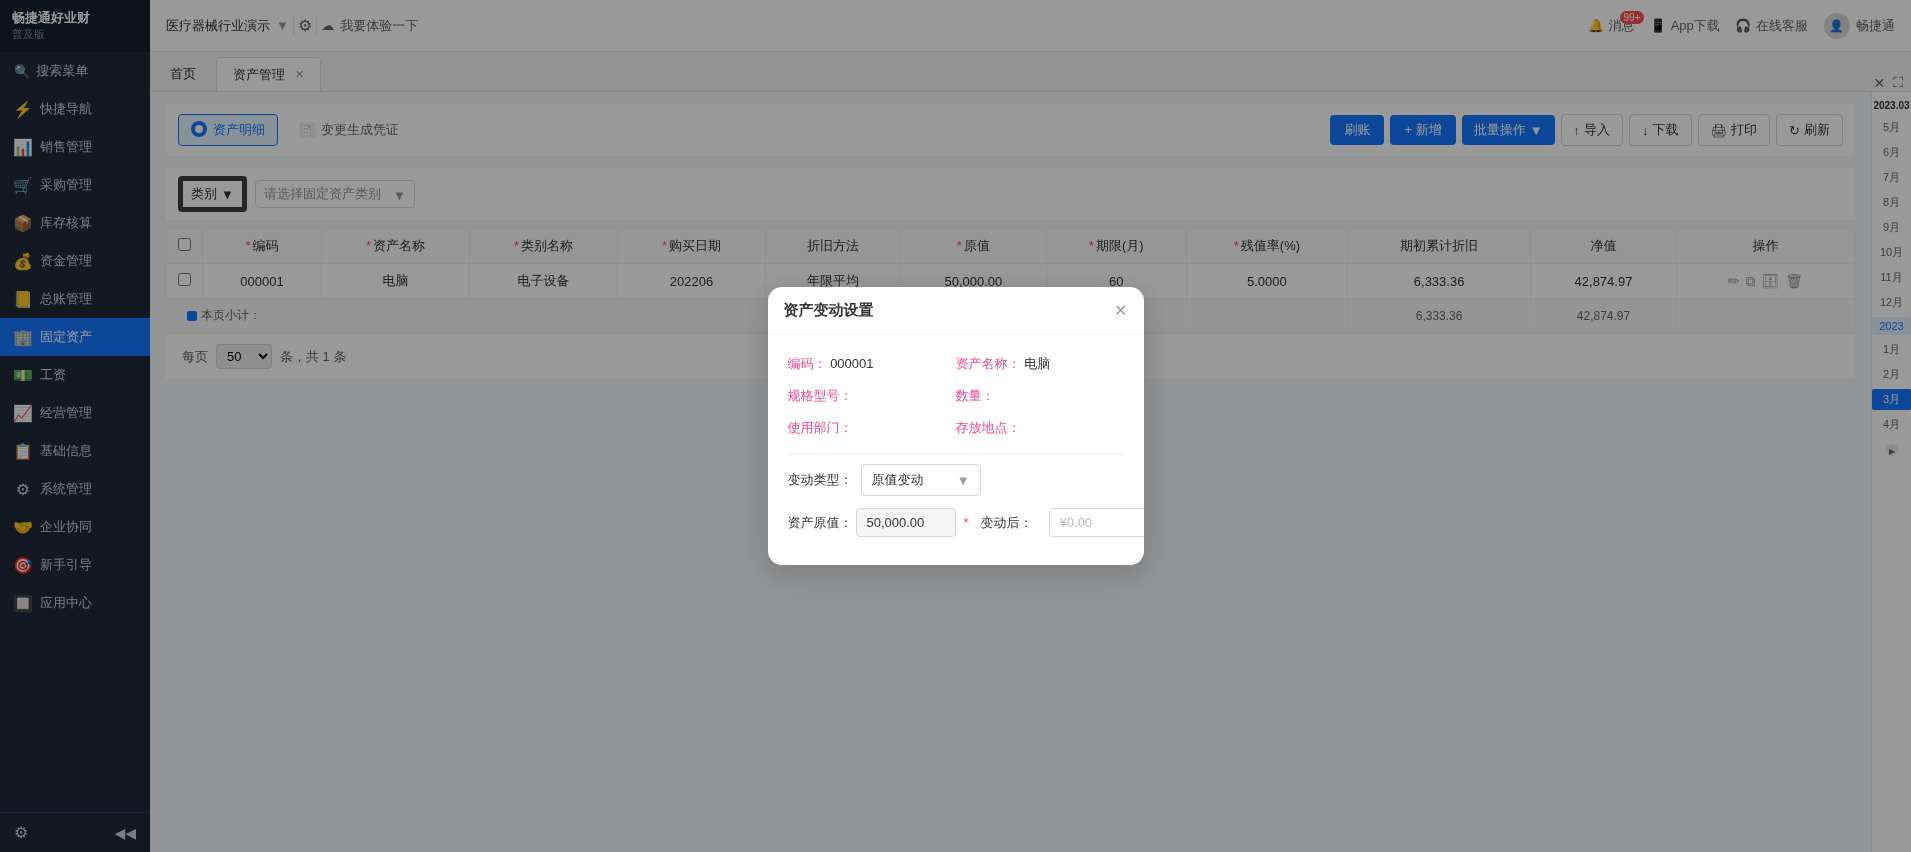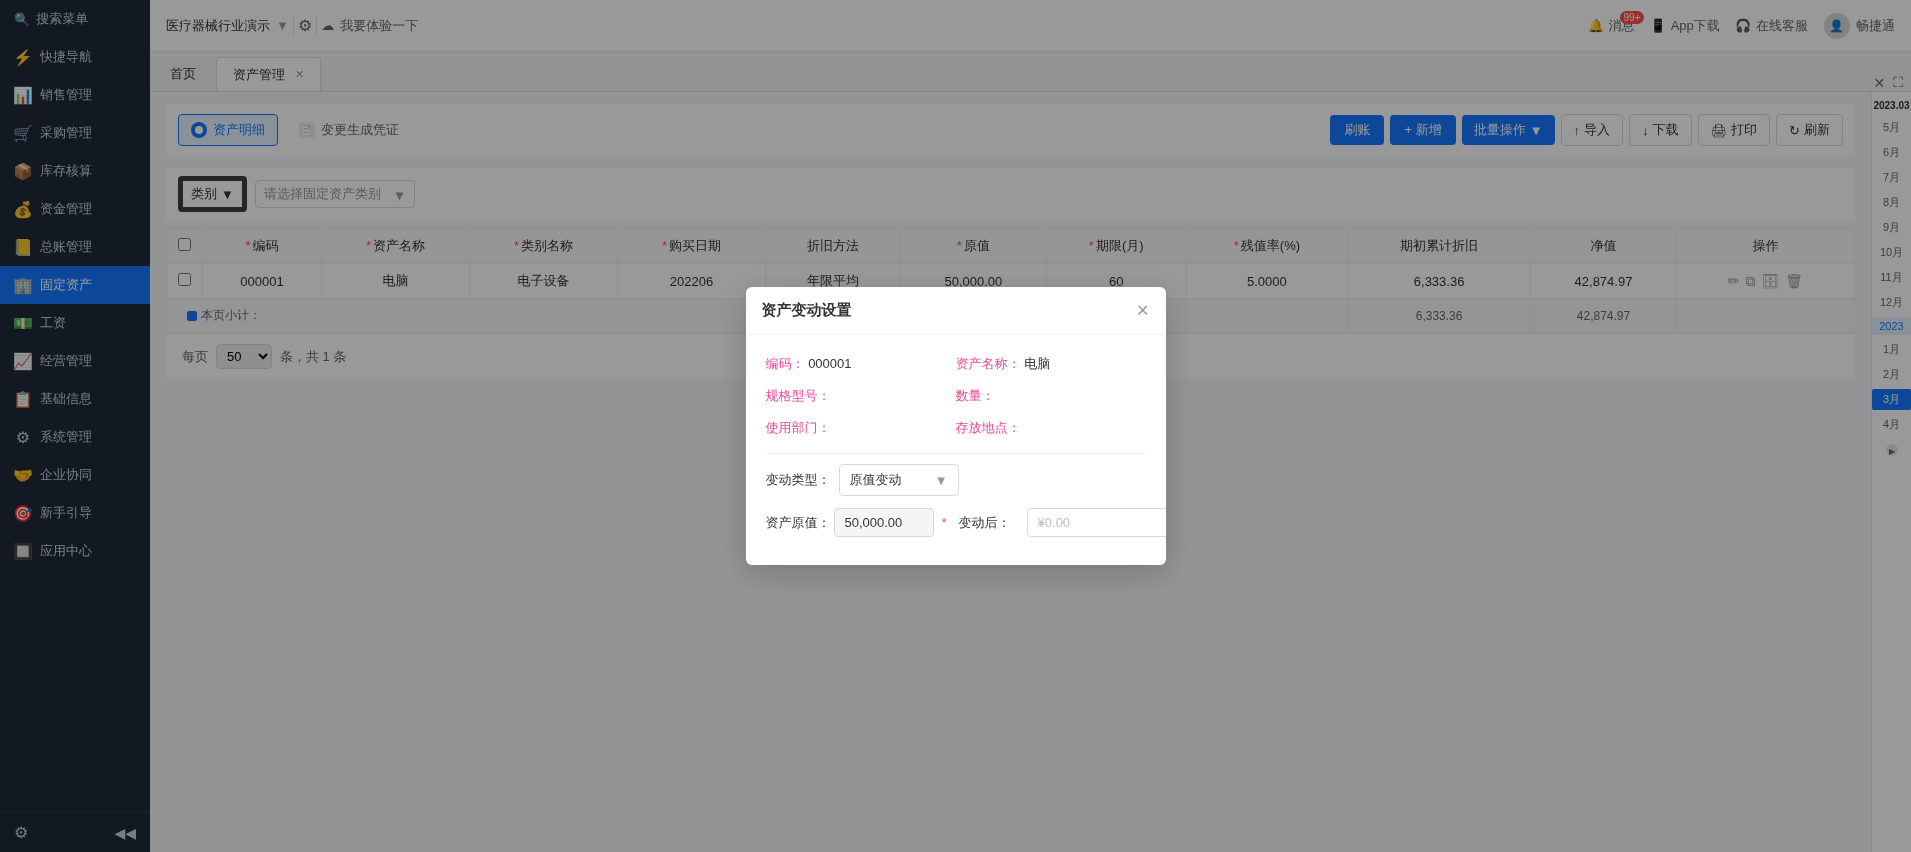--- a/index.html
+++ b/index.html
@@ -37,21 +37,21 @@
     .tab.active { background: #fff; color: #333; border-color: #e0e0e0; border-bottom-color: #fff; }
     .tab-close { font-size: 11px; color: #999; margin-left: 4px; }
     .tab-home { background: transparent; border: none; color: #333; }
     .content-main { flex: 1; background: #f5f7fa; overflow: auto; padding: 0; position: relative; }
 
     
     .page-content { padding: 12px 16px; background: #f5f7fa; min-height: 100%; }
 
     
     .page-toolbar { display: flex; align-items: center; gap: 8px; margin-bottom: 12px; background: #fff; padding: 10px 12px; border-radius: 4px; }
-    .toolbar-tab { display: flex; align-items: center; gap: 6px; padding: 6px 12px; border-radius: 4px; cursor: pointer; font-size: 13px; }
+    .toolbar-tab { display: flex; gap: 6px; padding: 6px 12px; border-radius: 4px; cursor: pointer; font-size: 13px; }
     .toolbar-tab.active { background: #e6f4ff; color: #1677ff; border: 1px solid #1677ff; }
     .toolbar-tab-icon { width: 16px; height: 16px; border-radius: 50%; background: #1677ff; display: flex; align-items: center; justify-content: center; }
     .toolbar-tab-voucher { display: flex; align-items: center; gap: 6px; padding: 6px 12px; cursor: pointer; font-size: 13px; color: #666; border: 1px solid transparent; }
     .toolbar-right { margin-left: auto; display: flex; align-items: center; gap: 6px; }
     .btn-primary { background: #1677ff; color: #fff; border: none; padding: 6px 14px; border-radius: 4px; cursor: pointer; font-size: 13px; }
     .btn-default { background: #fff; color: #333; border: 1px solid #d9d9d9; padding: 6px 12px; border-radius: 4px; cursor: pointer; font-size: 13px; display: flex; align-items: center; gap: 4px; }
     .btn-batch { background: #1677ff; color: #fff; border: none; padding: 6px 12px; border-radius: 4px; cursor: pointer; font-size: 13px; display: flex; align-items: center; gap: 4px; }
 
     
     .filter-bar { display: flex; align-items: center; gap: 8px; margin-bottom: 8px; background: #fff; padding: 8px 12px; }
@@ -77,21 +77,21 @@
 
     
     .right-sidebar { width: 40px; background: #fff; border-left: 1px solid #e8e8e8; display: flex; flex-direction: column; align-items: center; padding: 8px 0; gap: 4px; font-size: 11px; color: #666; overflow: hidden; }
     .calendar-month { font-size: 11px; color: #666; text-align: center; padding: 3px 0; cursor: pointer; width: 100%; }
     .calendar-month.current { background: #1677ff; color: #fff; border-radius: 2px; }
     .calendar-month.highlight { background: #e6f4ff; color: #1677ff; border-radius: 2px; }
     .cal-date { font-size: 11px; color: #333; font-weight: bold; margin-bottom: 2px; }
 
     
     .modal-overlay { position: fixed; top: 0; left: 0; right: 0; bottom: 0; background: rgba(0,0,0,0.4); z-index: 1000; display: flex; align-items: center; justify-content: center; }
-    .modal { background: #fff; border-radius: 6px; width: 420px; box-shadow: 0 8px 32px rgba(0,0,0,0.2); overflow: hidden; }
+    .modal { background: #fff; border-radius: 14px; width: 376px; box-shadow: 0 8px 32px rgba(0,0,0,0.2); overflow: hidden; }
     .modal-header { padding: 14px 16px; border-bottom: 1px solid #f0f0f0; display: flex; align-items: center; justify-content: space-between; }
     .modal-title { font-size: 15px; font-weight: 600; color: #333; }
     .modal-close { cursor: pointer; color: #999; font-size: 16px; }
     .modal-body { padding: 16px 20px; }
     .modal-info-grid { display: grid; grid-template-columns: 1fr 1fr; gap: 6px 0; margin-bottom: 12px; }
     .modal-info-item { font-size: 13px; color: #333; padding: 4px 0; }
     .modal-info-label { color: #ec4899; }
     .modal-divider { border: none; border-top: 1px solid #f0f0f0; margin: 10px 0; }
     .modal-form-row { display: flex; align-items: center; gap: 8px; margin-bottom: 12px; }
     .modal-form-label { font-size: 13px; color: #333; white-space: nowrap; min-width: 60px; }
@@ -103,20 +103,26 @@
     .btn-cancel { background: #fff; color: #333; border: 1px solid #d9d9d9; padding: 7px 28px; border-radius: 4px; cursor: pointer; font-size: 13px; }
     .btn-save { background: #1677ff; color: #fff; border: none; padding: 7px 28px; border-radius: 4px; cursor: pointer; font-size: 13px; }
 
     
     .content-wrapper { position: relative; flex: 1; display: flex; overflow: hidden; }
   </style>
 </head>
 <body>
 
 <div class="sidebar">
+  <div class="sidebar-logo">
+    <div>
+      <div class="logo-text">畅捷通好业财</div>
+      <div class="logo-sub">普及版</div>
+    </div>
+  </div>
 
   <div class="sidebar-search">
     <span class="nav-icon">🔍</span>
     <span>搜索菜单</span>
   </div>
   <div class="sidebar-nav-item">
     <span class="nav-icon">⚡</span>
     <span>快捷导航</span>
   </div>
   <div class="sidebar-nav-item">

